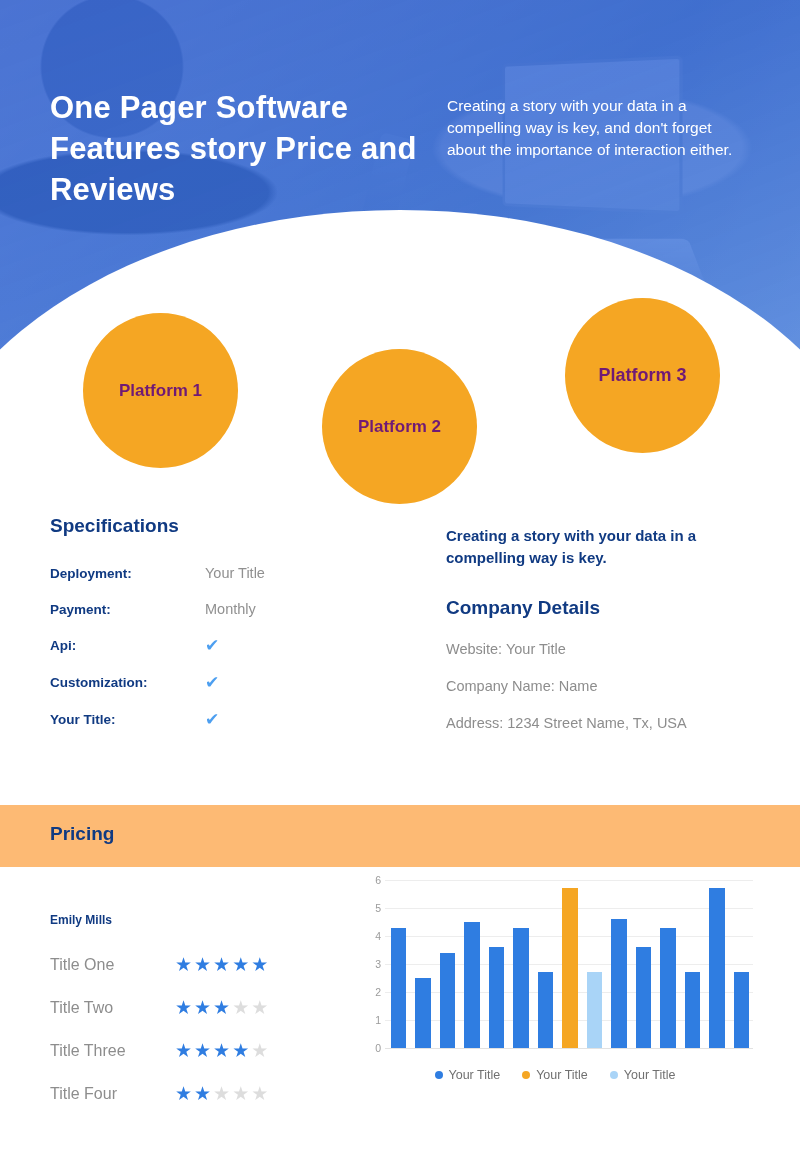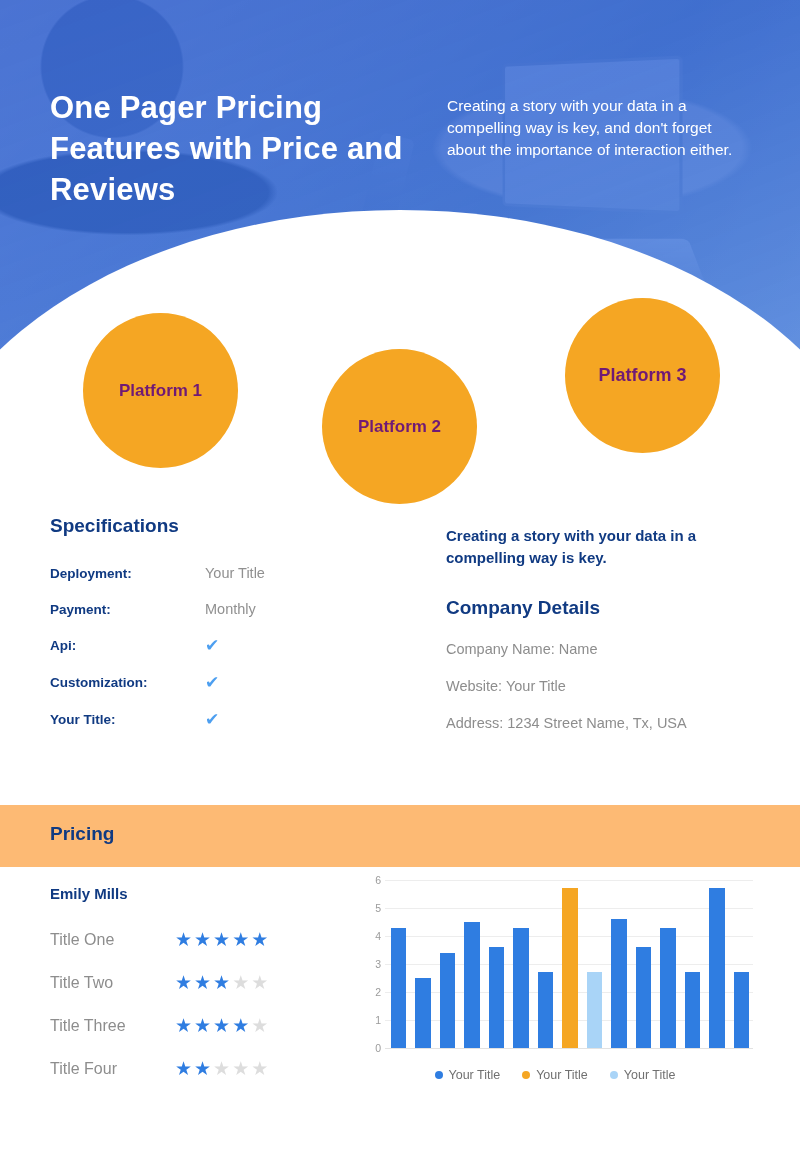--- a/index.html
+++ b/index.html
@@ -178,23 +178,24 @@
   }
 
   
   .reviews {
     position: absolute;
     left: 50px; top: 885px;
     width: 300px;
   }
   .reviewer {
     color: #103a82;
-    font-size: 15px;
+    font-size: 12px;
     font-weight: bold;
     margin-bottom: 28px;
+    margin-top: 28px;
   }
   .review-row {
     display: flex;
     align-items: center;
     margin-bottom: 24px;
   }
   .review-title {
     width: 125px;
     color: #8d8d8d;
     font-size: 16px;
@@ -258,21 +259,21 @@
 <body>
 
 <div class="hero">
   <div class="hero-photo">
     <div class="laptop-screen"></div>
     <div class="laptop-base"></div>
     <div class="phone"></div>
   </div>
   <div class="hero-tint"></div>
   <div class="hero-curve"></div>
-  <div class="hero-title">One Pager Pricing Features with Price and Reviews</div>
+  <div class="hero-title">One Pager Software Features story Price and Reviews</div>
   <div class="hero-sub">Creating a story with your data in a compelling way is key, and don't forget about the importance of interaction either.</div>
 </div>
 
 <div class="circles">
   <div class="circle c1">Platform 1</div>
   <div class="circle c2">Platform 2</div>
   <div class="circle c3">Platform 3</div>
 </div>
 
 <div class="specs">
@@ -296,22 +297,22 @@
   </div>
   <div class="spec-row">
     <div class="spec-label">Your Title:</div>
     <div class="spec-value check">✔</div>
   </div>
 </div>
 
 <div class="right-col">
   <div class="right-lead">Creating a story with your data in a compelling way is key.</div>
   <div class="company-title">Company Details</div>
+  <div class="company-line">Website: Your Title</div>
   <div class="company-line">Company Name: Name</div>
-  <div class="company-line">Website: Your Title</div>
   <div class="company-line">Address: 1234 Street Name, Tx, USA</div>
 </div>
 
 <div class="pricing-band">
   <div class="label">Pricing</div>
 </div>
 
 <div class="reviews">
   <div class="reviewer">Emily Mills</div>
 

